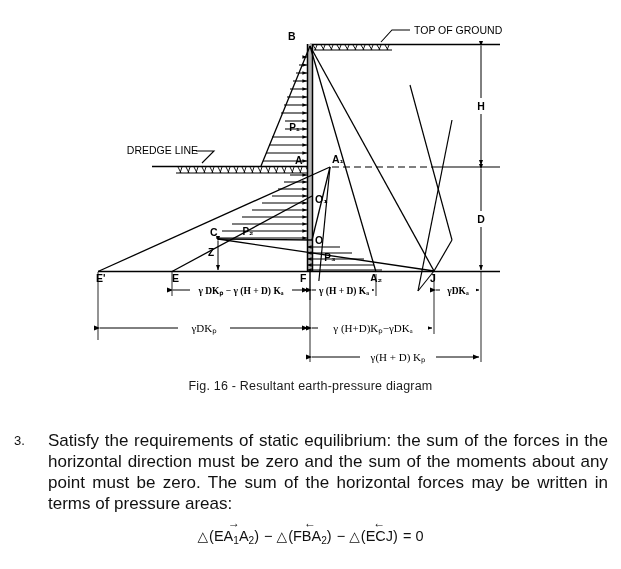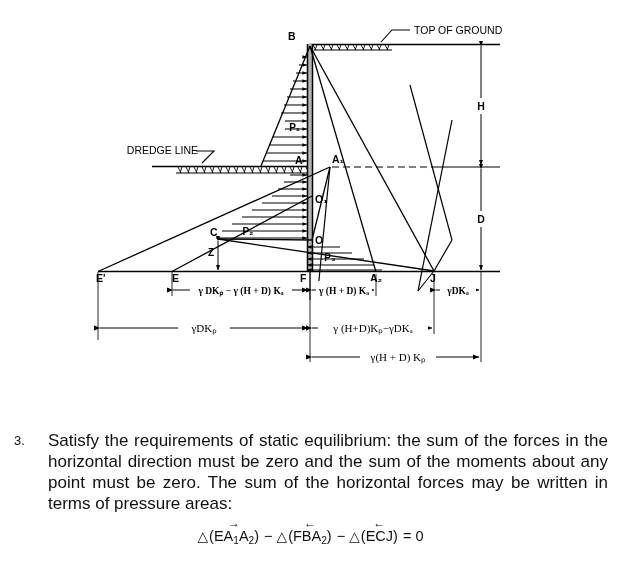--- a/index.html
+++ b/index.html
@@ -268,20 +268,21 @@
       <rect x="318" y="318" width="110" height="18" fill="#fff"></rect>
       <text x="373" y="332" font-size="11" text-anchor="middle" font-family="Liberation Serif, serif">γ (H+D)Kₚ−γDKₐ</text>
 
       <line x1="312" y1="357" x2="479" y2="357" stroke="#000" stroke-width="1" marker-start="url(#ar)" marker-end="url(#ar)"></line>
       <line x1="481" y1="296" x2="481" y2="362" stroke="#000" stroke-width="0.85"></line>
       <rect x="360" y="347" width="76" height="18" fill="#fff"></rect>
       <text x="398" y="361" font-size="11" text-anchor="middle" font-family="Liberation Serif, serif">γ(H + D) Kₚ</text>
     </svg>
   </div>
 
+  <div class="fig-caption">Fig. 16 - Resultant earth-pressure diagram</div>
 
   <div class="body-block">
     <div class="list-number">3.</div>
     <div class="body-text">Satisfy the requirements of static equilibrium: the sum of the forces in the horizontal direction must be zero and the sum of the moments about any point must be zero. The sum of the horizontal forces may be written in terms of pressure areas:</div>
   </div>
 
   <div class="equation">
     <span class="tri">△</span><span class="eq-seg"><span class="eq-arrow">→</span><span>(EA</span><sub>1</sub><span>A</span><sub>2</sub><span>)</span></span>
     <span>−</span>
     <span class="tri">△</span><span class="eq-seg"><span class="eq-arrow">←</span><span>(FBA</span><sub>2</sub><span>)</span></span>

